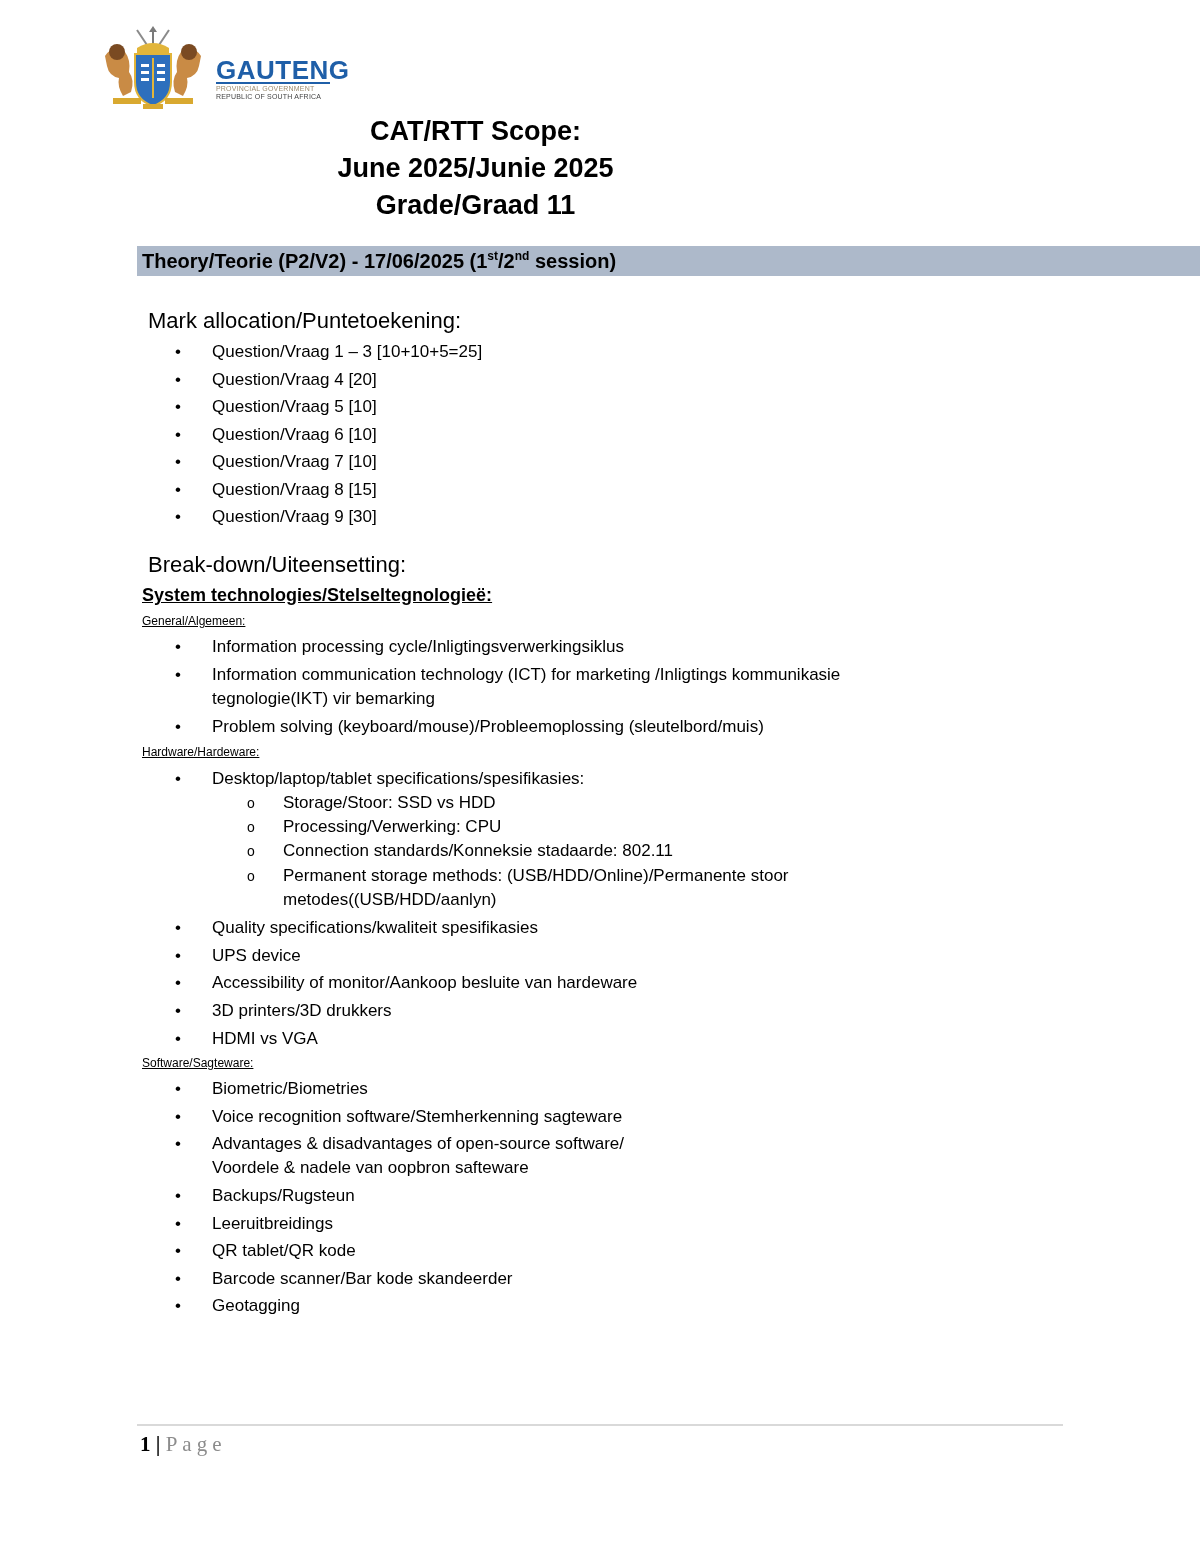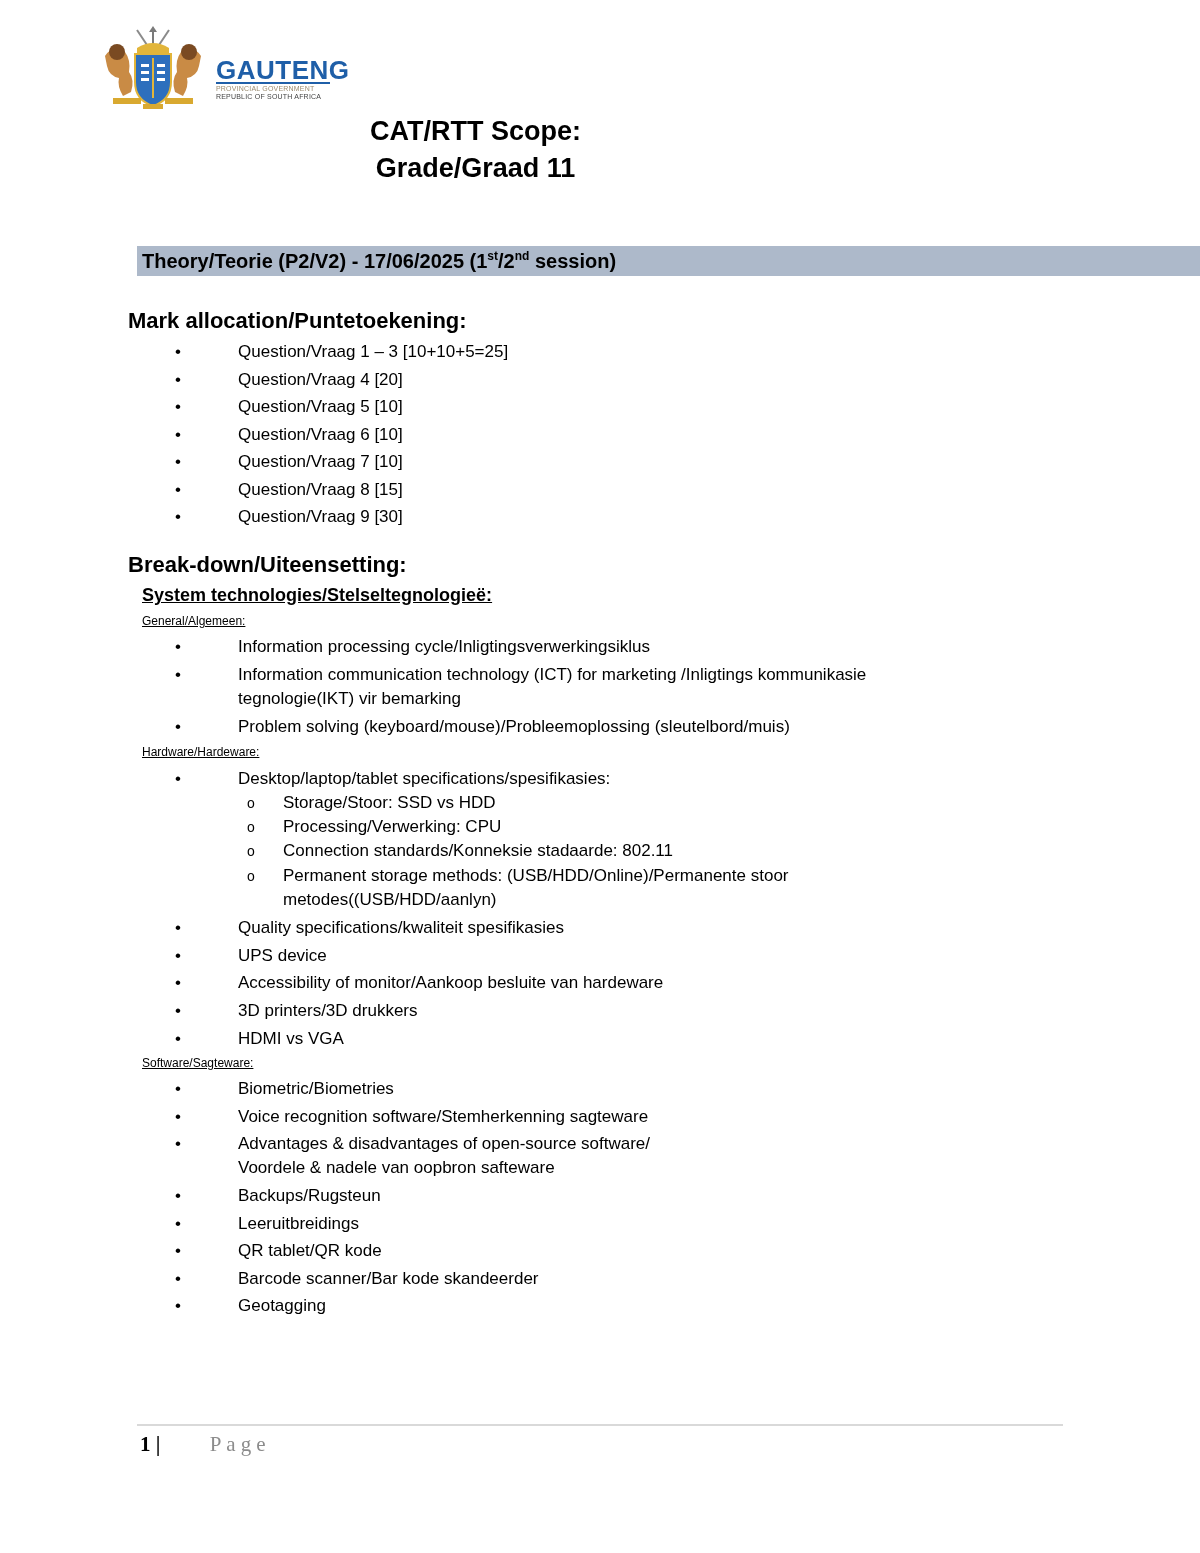--- a/index.html
+++ b/index.html
@@ -14,36 +14,36 @@
     .logo-rule { height: 2px; background: #1f5fa8; width: 114px; margin-top: 1px; }
     .logo-sub1 { font-size: 7px; color: #9a8b70; line-height: 9px; letter-spacing: 0.2px; }
     .logo-sub2 { font-size: 7px; color: #444; line-height: 8px; letter-spacing: 0.2px; }
 
     .title-block { position: absolute; left: 0; width: 951px; top: 113px; text-align: center; font-weight: bold; font-size: 27px; line-height: 37px; }
 
     .band { position: absolute; left: 137px; top: 246px; width: 1066px; height: 30px; background: #adb9ca; }
     .band-text { position: absolute; left: 5px; top: 4px; font-weight: bold; font-size: 20px; line-height: 22px; }
     .band-text sup { font-size: 12px; line-height: 0; }
 
-    .h1 { position: absolute; left: 128px; font-weight: bold; font-size: 22px; line-height: 26px; }
+    .h1 { position: absolute; left: 148px; font-weight: normal; font-size: 22px; line-height: 26px; }
     .h2 { position: absolute; left: 142px; font-weight: bold; font-size: 18px; text-decoration: underline; line-height: 22px; }
     .h3 { position: absolute; left: 142px; font-size: 12px; text-decoration: underline; line-height: 22px; }
 
     .item { position: absolute; left: 175px; font-size: 17px; line-height: 24px; }
     .item .bullet { position: absolute; left: 0; top: 0; width: 10px; }
-    .item .txt { position: absolute; left: 37px; white-space: nowrap; margin-left: 26px; }
+    .item .txt { position: absolute; left: 37px; white-space: nowrap; }
     .sub { position: absolute; left: 247px; font-size: 17px; line-height: 24px; }
     .sub .bullet { position: absolute; left: 0; top: 0; font-size: 14px; }
     .sub .txt { position: absolute; left: 36px; white-space: nowrap; }
 
     .footer-rule { position: absolute; left: 137px; top: 1424px; width: 926px; height: 2px; background: #d9d9d9; }
     .footer { position: absolute; left: 140px; top: 1432px; font-family: "Liberation Serif", serif; font-size: 21px; line-height: 24px; }
     .footer .num { font-weight: bold; }
     .footer .sep { font-weight: bold; }
-    .footer .word { color: #8c8c8c; letter-spacing: 5px; margin-left: 44px; }
+    .footer .word { color: #8c8c8c; letter-spacing: 5px; }
   </style>
 </head>
 <body>
 
 <div class="logo">
   <svg class="crest" viewBox="0 0 112 84">
 
     <line x1="40" y1="4" x2="52" y2="22" stroke="#8a8a8a" stroke-width="2"></line>
     <line x1="72" y1="4" x2="60" y2="22" stroke="#8a8a8a" stroke-width="2"></line>
     <line x1="56" y1="2" x2="56" y2="20" stroke="#7a7a7a" stroke-width="2"></line>
@@ -72,20 +72,21 @@
   <div class="logo-text">
     <div class="logo-name">GAUTENG</div>
     <div class="logo-rule"></div>
     <div class="logo-sub1">PROVINCIAL GOVERNMENT</div>
     <div class="logo-sub2">REPUBLIC OF SOUTH AFRICA</div>
   </div>
 </div>
 
 <div class="title-block">
   <div>CAT/RTT Scope:</div>
+  <div>June 2025/Junie 2025</div>
   <div>Grade/Graad 11</div>
 </div>
 
 <div class="band">
   <div class="band-text"><span>Theory/Teorie (P2/V2) - 17/06/2025 (1</span><sup>st</sup><span>/2</span><sup>nd</sup><span> session)</span></div>
 </div>
 
 <div class="h1" style="top:308px;">Mark allocation/Puntetoekening:</div>
 
 <div class="item" style="top:340px;">

